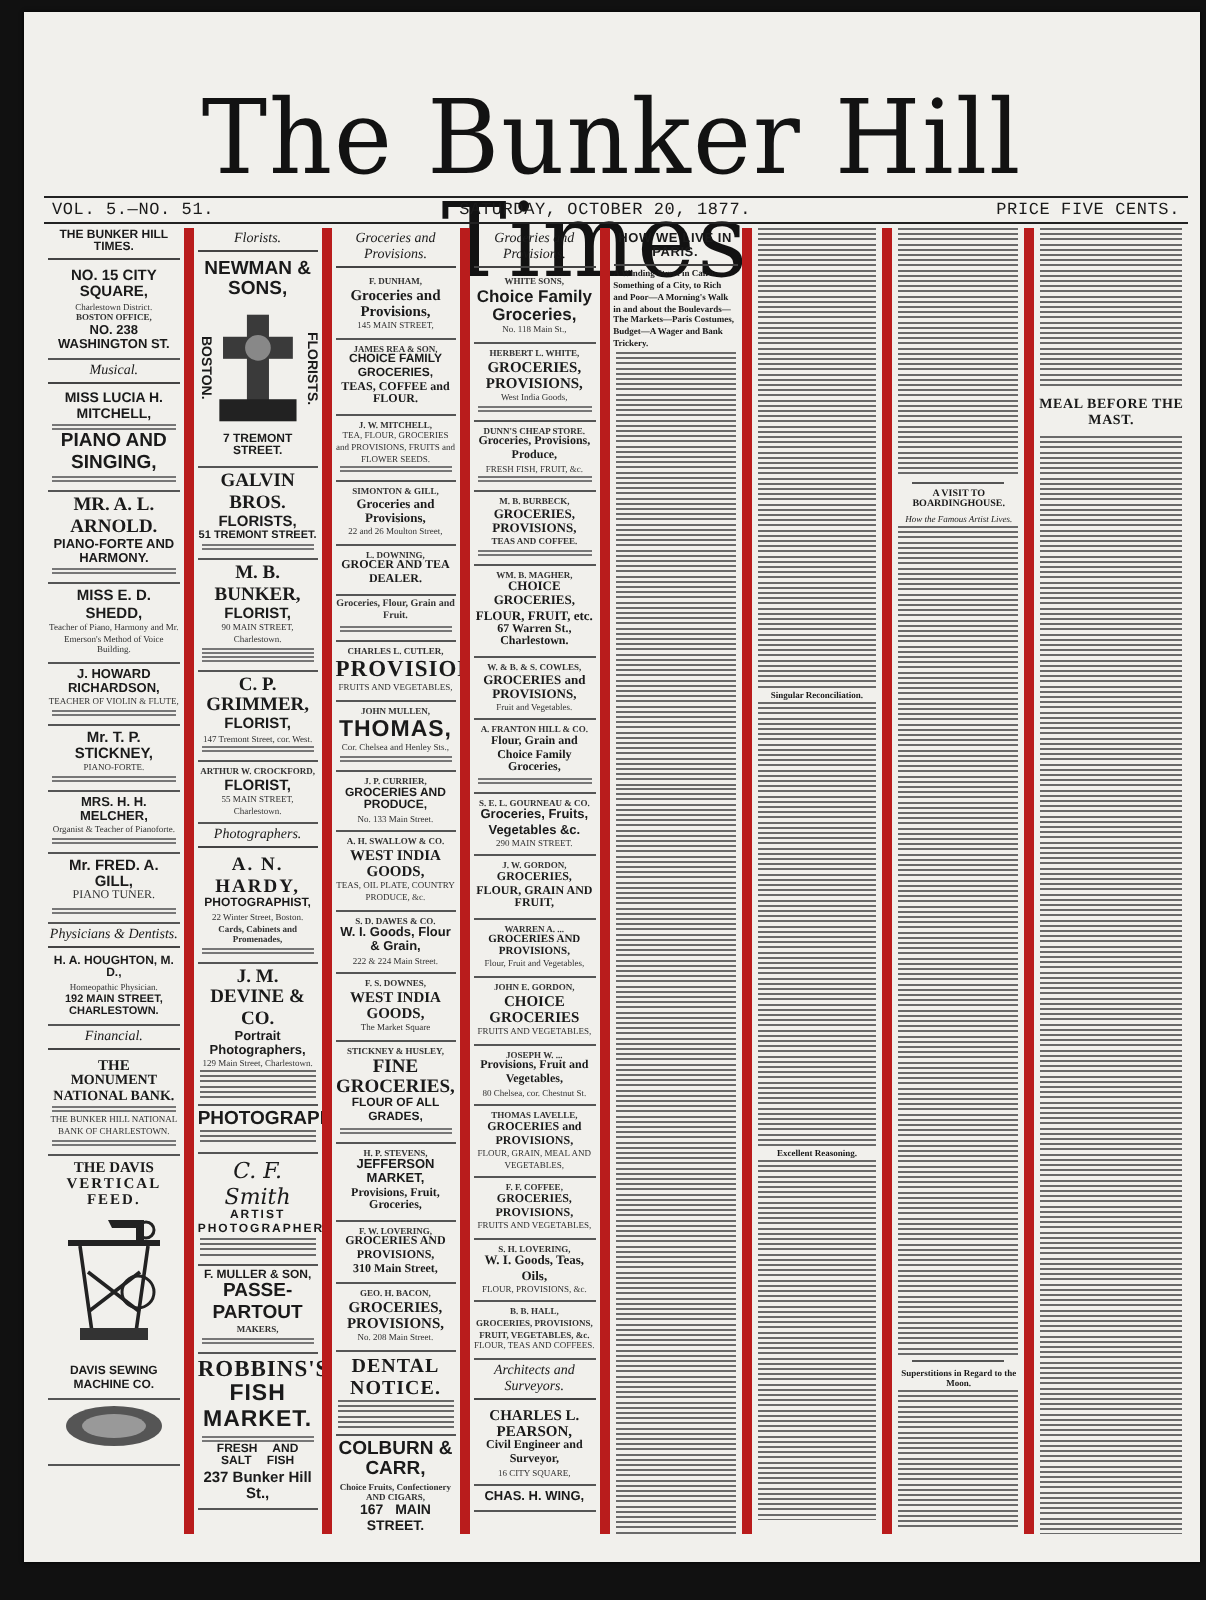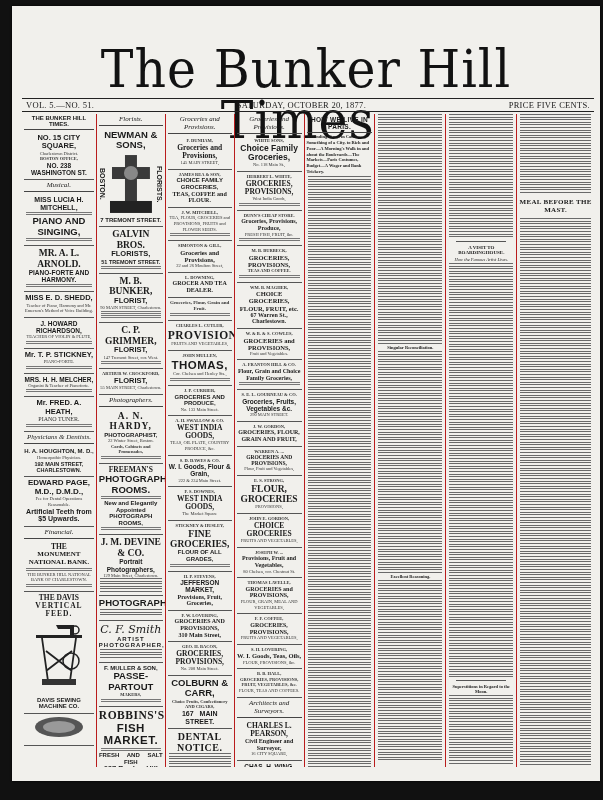--- a/index.html
+++ b/index.html
@@ -1,21 +1,21 @@
 <!DOCTYPE html>
 <html><head>
 <meta charset="utf-8">
 <style>
   html,body{margin:0;padding:0;}
   body{width:603px;height:800px;background:#111;overflow:hidden;position:relative;font-family:"Liberation Serif","DejaVu Serif",serif;color:#1a1a1a;}
   .page{position:absolute;left:12px;top:6px;width:588px;height:775px;background:#f1f0ec;box-shadow:0 0 2px #000;}
   .masthead{position:absolute;left:0;right:0;top:40px;text-align:center;font-family:"DejaVu Serif","Liberation Serif",serif;font-size:49px;letter-spacing:1px;line-height:1;color:#121212;transform:scaleY(1.05);}
-  .dateline{position:absolute;left:10px;right:6px;top:92px;height:14px;border-top:1.5px solid #222;border-bottom:1.5px solid #222;font-size:8.5px;display:flex;justify-content:space-between;align-items:center;padding:0 4px;box-sizing:border-box;font-family:Liberation Serif, serif;letter-spacing:.3px;}
+  .dateline{position:absolute;left:10px;right:6px;top:92px;height:14px;border-top:1.5px solid #222;border-bottom:1.5px solid #222;font-size:8.5px;display:flex;justify-content:space-between;align-items:center;padding:0 4px;box-sizing:border-box;font-family:Liberation Mono, monospace;letter-spacing:.3px;}
   .cols{position:absolute;left:10px;top:108px;right:6px;bottom:14px;display:flex;}
-  .col{position:relative;border-right:1px solid #b91c1c;padding:0 2px;box-sizing:border-box;overflow:hidden;}
+  .col{position:relative;border-right:5px solid #b91c1c;padding:0 2px;box-sizing:border-box;overflow:hidden;}
   .col:last-child{border-right:none;}
   .c1{width:76px}.c2{width:70px}.c3{width:70px}.c4{width:71px}
   .c5{width:72px}.c6{width:72px}.c7{width:72px}.c8{width:78px}
   .hdr{font-family:"Liberation Serif",serif;font-style:italic;font-size:7px;text-align:center;border-bottom:1px solid #444;padding:1px 0 2px;margin-bottom:2px;}
   .ad{border-bottom:1px solid #555;padding:2px 0 3px;text-align:center;}
   .ad .t{font-family:"Liberation Sans",sans-serif;font-weight:bold;font-size:7.5px;line-height:1.1;}
   .ad .t.big{font-size:9.5px}
   .ad .t.huge{font-size:11.5px;letter-spacing:.5px}
   .ad .t.serif{font-family:"Liberation Serif",serif}
   .ad .s{font-size:4.5px;line-height:1.25;color:#333;}
@@ -75,34 +75,29 @@
           <div class="t">Mr. T. P. STICKNEY,</div>
           <div class="s">PIANO-FORTE.</div>
           <div class="lines"></div>
         </div>
       <div class="ad">
           <div class="t" style="font-size:6.5px">MRS. H. H. MELCHER,</div>
           <div class="s">Organist &amp; Teacher of Pianoforte.</div>
           <div class="lines"></div>
         </div>
       <div class="ad">
-          <div class="t">Mr. FRED. A. HEATH,</div>
+          <div class="t">Mr. FRED. A. GILL,</div>
           <div class="s" style="font-size:6px">PIANO TUNER.</div>
           <div class="lines"></div>
         </div>
       <div class="hdr">Physicians &amp; Dentists.</div>
       <div class="ad">
           <div class="t" style="font-size:6px">H. A. HOUGHTON, M. D.,</div>
           <div class="s">Homeopathic Physician.</div>
           <div class="t" style="font-size:5.5px">192 MAIN STREET, CHARLESTOWN.</div>
-        </div>
-      <div class="ad">
-          <div class="t big" style="font-size:8px">EDWARD PAGE, M.D., D.M.D.,</div>
-          <div class="s">Fee for Dental Operations Reasonable.</div>
-          <div class="t" style="font-size:7px">Artificial Teeth from $5 Upwards.</div>
         </div>
       <div class="hdr">Financial.</div>
       <div class="ad">
           <div class="t serif">THE</div>
           <div class="t serif" style="font-size:7px">MONUMENT NATIONAL BANK.</div>
           <div class="lines"></div>
           <div class="s">THE BUNKER HILL NATIONAL BANK OF CHARLESTOWN.</div>
           <div class="lines"></div>
         </div>
       <div class="ad">
@@ -172,27 +167,20 @@
         </div>
       <div class="hdr">Photographers.</div>
       <div class="ad">
           <div class="t big serif" style="letter-spacing:1px">A. N. HARDY,</div>
           <div class="t" style="font-size:6px">PHOTOGRAPHIST,</div>
           <div class="s">22 Winter Street, Boston.</div>
           <div class="s" style="font-weight:bold">Cards, Cabinets and Promenades,</div>
           <div class="lines"></div>
         </div>
       <div class="ad">
-          <div class="t serif">FREEMAN'S</div>
-          <div class="t big">PHOTOGRAPH ROOMS.</div>
-          <div class="lines"></div>
-          <div class="t" style="font-size:6px">New and Elegantly Appointed PHOTOGRAPH ROOMS,</div>
-          <div class="lines"></div>
-        </div>
-      <div class="ad">
           <div class="t big serif">J. M. DEVINE &amp; CO.</div>
           <div class="t" style="font-size:6.5px">Portrait Photographers,</div>
           <div class="s">129 Main Street, Charlestown.</div>
           <div class="txt" style="height:14px"></div>
         </div>
       <div class="ad">
           <div class="t big">PHOTOGRAPHS.</div>
           <div class="txt" style="height:8px"></div>
         </div>
       <div class="ad">
@@ -292,28 +280,28 @@
           <div class="s" style="font-weight:bold">F. W. LOVERING,</div>
           <div class="t serif" style="font-size:6px">GROCERIES AND PROVISIONS,</div>
           <div class="t serif" style="font-size:6px">310 Main Street,</div>
         </div>
       <div class="ad">
           <div class="s" style="font-weight:bold">GEO. H. BACON,</div>
           <div class="t serif">GROCERIES, PROVISIONS,</div>
           <div class="s">No. 208 Main Street.</div>
         </div>
       <div class="ad">
+          <div class="t huge serif" style="font-size:10px">DENTAL NOTICE.</div>
+          <div class="txt" style="height:14px"></div>
+        </div>
+      <div class="ad">
           <div class="t big">COLBURN &amp; CARR,</div>
           <div class="s" style="font-weight:bold">Choice Fruits, Confectionery AND CIGARS,</div>
           <div class="t" style="font-size:7px;word-spacing:4px">167 MAIN STREET.</div>
         </div>
-      <div class="ad">
-          <div class="t huge serif" style="font-size:10px">DENTAL NOTICE.</div>
-          <div class="txt" style="height:14px"></div>
-        </div>
 
     </div>
 
     <div class="col c4">
       <div class="hdr">Groceries and Provisions.</div>
       <div class="ad">
           <div class="s" style="font-weight:bold">WHITE SONS,</div>
           <div class="t big" style="font-size:8.5px">Choice Family Groceries,</div>
           <div class="s">No. 118 Main St.,</div>
         </div>
@@ -356,25 +344,20 @@
           <div class="s">290 MAIN STREET.</div>
         </div>
       <div class="ad">
           <div class="s" style="font-weight:bold">J. W. GORDON,</div>
           <div class="t serif" style="font-size:6px">GROCERIES, FLOUR, GRAIN AND FRUIT,</div>
         </div>
       <div class="ad">
           <div class="s" style="font-weight:bold">WARREN A. ...</div>
           <div class="t serif" style="font-size:5.5px">GROCERIES AND PROVISIONS,</div>
           <div class="s">Flour, Fruit and Vegetables,</div>
-        </div>
-      <div class="ad">
-          <div class="s" style="font-weight:bold">E. S. STRONG,</div>
-          <div class="t big serif">FLOUR, GROCERIES</div>
-          <div class="s">PROVISIONS,</div>
         </div>
       <div class="ad">
           <div class="s" style="font-weight:bold">JOHN E. GORDON,</div>
           <div class="t serif">CHOICE GROCERIES</div>
           <div class="s">FRUITS AND VEGETABLES,</div>
         </div>
       <div class="ad">
           <div class="s" style="font-weight:bold">JOSEPH W. ...</div>
           <div class="t serif" style="font-size:6px">Provisions, Fruit and Vegetables,</div>
           <div class="s">80 Chelsea, cor. Chestnut St.</div>

